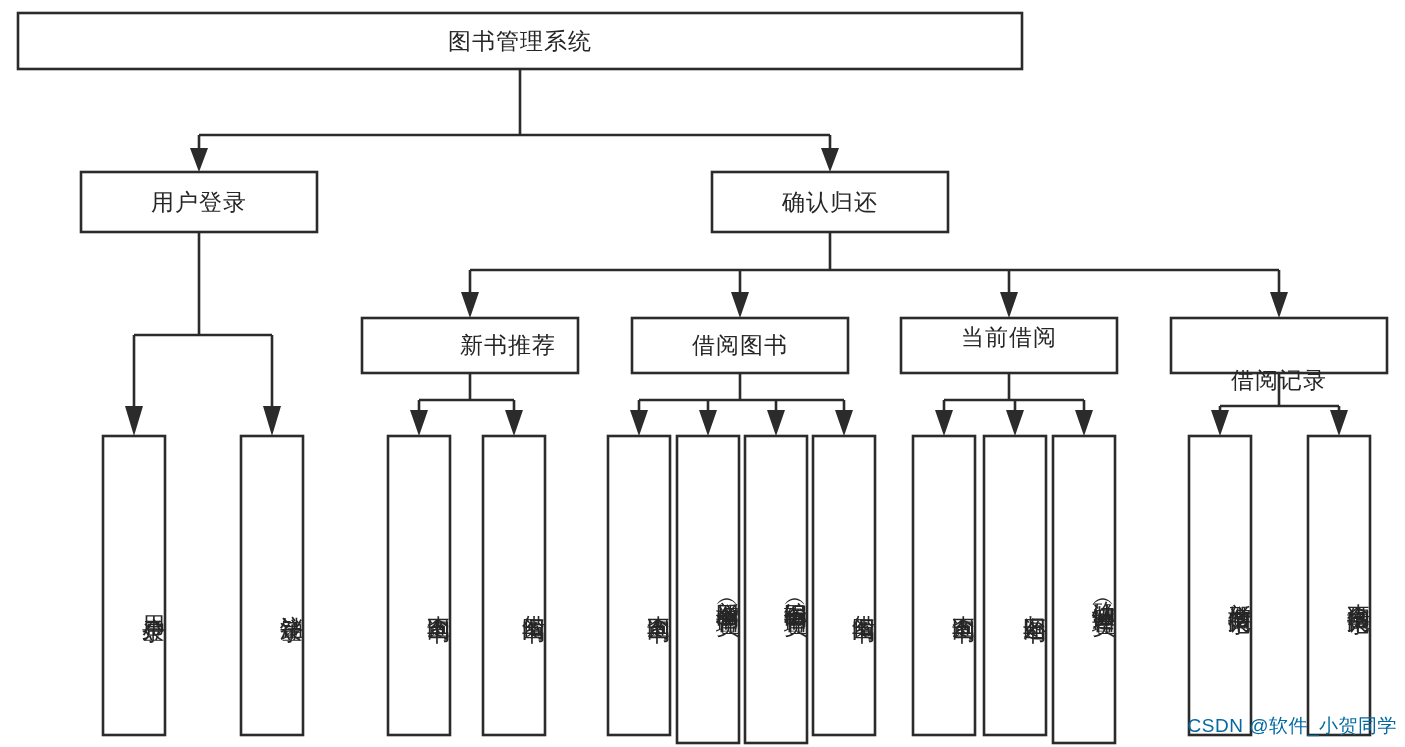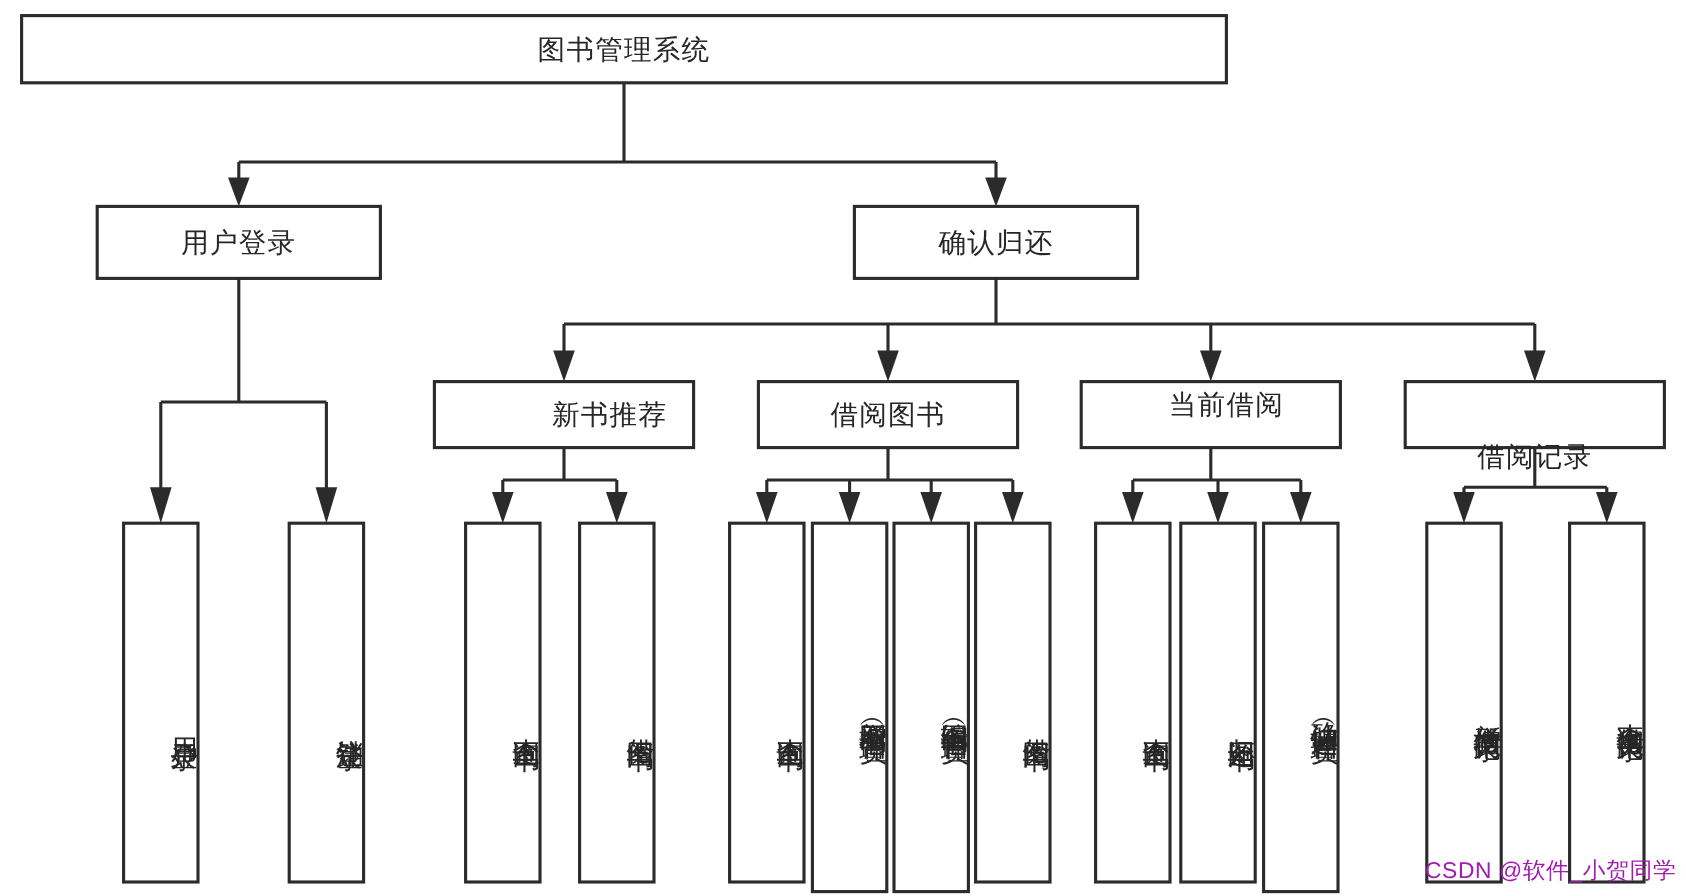--- a/index.html
+++ b/index.html
@@ -66,21 +66,21 @@
     font-size: 23px;
     letter-spacing: 1px;
     font-family: "Liberation Sans", "DejaVu Sans", sans-serif;
     pointer-events: none;
     white-space: nowrap;
   }
   .watermark {
     position: absolute;
     right: 8px;
     bottom: 8px;
-    color: #a21caf;
+    color: #0369a1;
     font-size: 19px;
     letter-spacing: 0.5px;
     font-family: "Liberation Sans", "DejaVu Sans", sans-serif;
     white-space: nowrap;
   }
 </style>
 </head>
 <body>
 
 <div id="diagram-root">
@@ -176,21 +176,21 @@
 
   </svg>
 
   <div class="hlabel-wrap" style="left:18px; top:13px; width:1004px; height:56px;">图书管理系统</div>
 
   <div class="hlabel-wrap" style="left:81px; top:172px; width:236px; height:60px;">用户登录</div>
   <div class="hlabel-wrap" style="left:712px; top:172px; width:236px; height:60px;">确认归还</div>
 
   <div class="hlabel-wrap" style="left:362px; top:318px; width:216px; height:55px;margin-left:38px;">新书推荐</div>
   <div class="hlabel-wrap" style="left:632px; top:318px; width:216px; height:55px;">借阅图书</div>
-  <div class="hlabel-wrap" style="left:901px; top:318px; width:216px; height:38px;padding-left:13px;">当前借阅</div>
+  <div class="hlabel-wrap" style="left:901px; top:318px; width:216px; height:38px;">当前借阅</div>
   <div class="hlabel-wrap" style="left:1171px; top:318px; width:216px; height:55px;margin-top:35px;">借阅记录</div>
 
   <div class="vlabel-wrap" style="left:103px; top:511px; width:62px; height:180px;">用户登录</div>
   <div class="vlabel-wrap" style="left:241px; top:511px; width:62px; height:180px;">注销登录</div>
 
   <div class="vlabel-wrap" style="left:388px; top:511px; width:62px; height:180px;">查询图书</div>
   <div class="vlabel-wrap" style="left:483px; top:511px; width:62px; height:180px;">借阅图书</div>
 
   <div class="vlabel-wrap" style="left:608px; top:511px; width:62px; height:180px;">查询图书</div>
   <div class="vlabel-wrap" style="left:677px; top:444px; width:62px; height:295px;">新增图书（管理员）</div>

